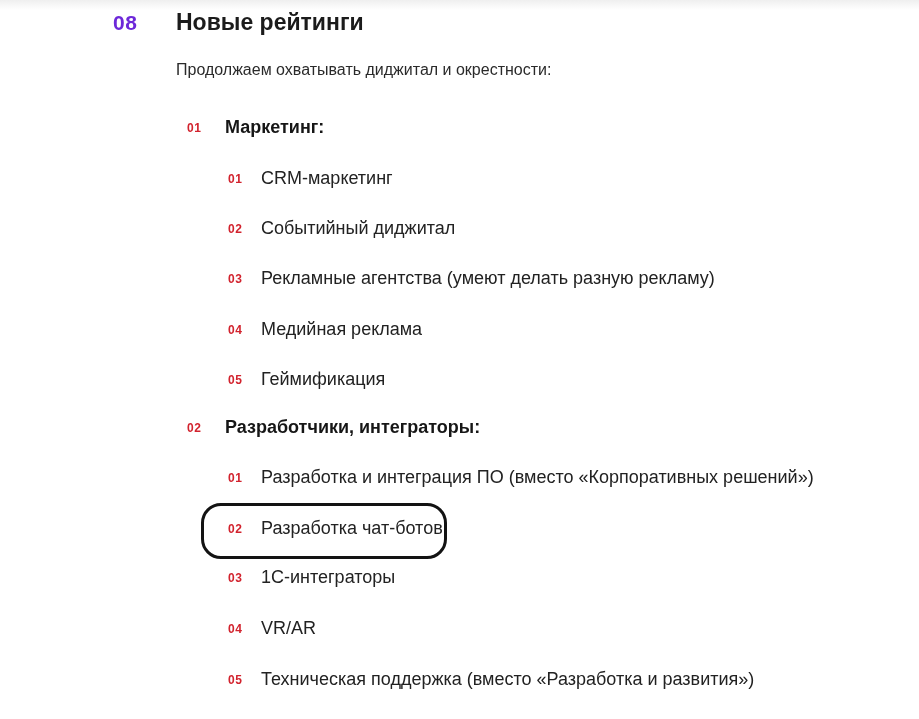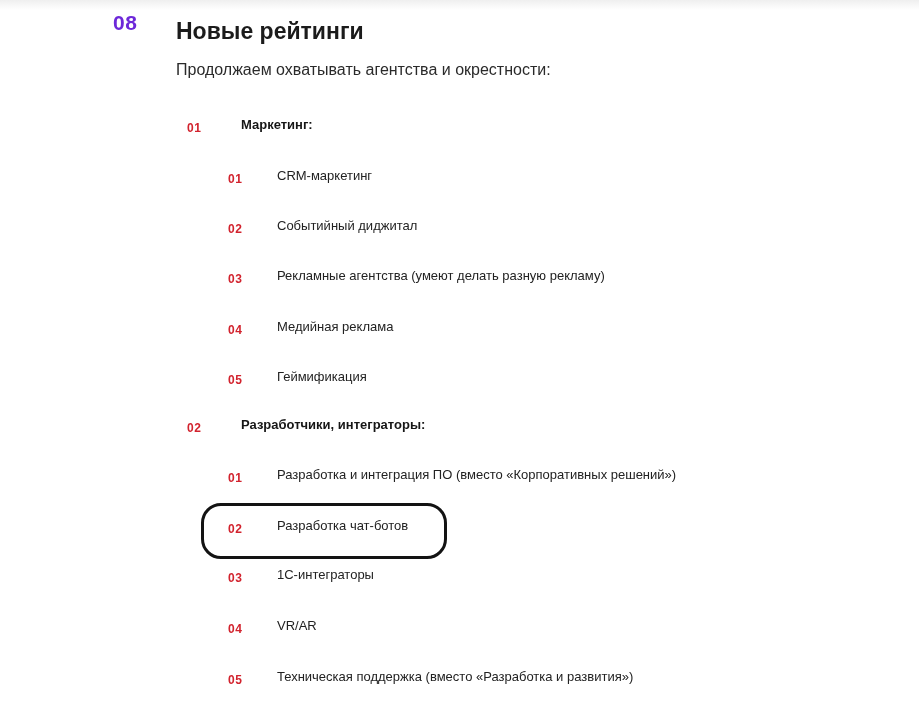--- a/index.html
+++ b/index.html
@@ -24,44 +24,42 @@
     left: 113px; top: 11px;
     font-size: 21px; font-weight: 700;
     color: #6d28d9;
     letter-spacing: 0.5px;
   }
   .doc-title {
     position: absolute;
     left: 176px; top: 9px;
     font-size: 23px; font-weight: 700;
     color: #1b1b1b;
-    margin-top: 9px;
   }
   .intro {
     position: absolute;
     left: 176px; top: 61px;
     font-size: 16px;
     color: #2a2a2a;
   }
   .row { position: absolute; left: 12px; top: 0; width: 919px; height: 24px; text-align: center; }
   .num {
     position: absolute;
     top: 4px;
     font-size: 12px; font-weight: 700;
     color: #d2232e;
     letter-spacing: 0.5px;
   }
   .label {
     position: absolute;
     top: 0;
-    font-size: 13px;
+    font-size: 18px;
     line-height: 1.2;
     color: #222222;
     white-space: nowrap;
-    margin-left: 16px;
   }
   .section-row .num { left: 175px; }
   .section-row .label { left: 213px; font-weight: 700; color: #161616; }
   .item-row .num { left: 216px; }
   .item-row .label { left: 249px; font-weight: 400; }
   .highlight-ring {
     position: absolute;
     left: 201px; top: 503px;
     width: 246px; height: 56px;
     border: 3px solid #131313;
@@ -75,21 +73,21 @@
 
 <div class="page">
 
   <div class="top-divider"></div>
 
   <div class="doc-header">
     <span class="doc-number">08</span>
     <span class="doc-title">Новые рейтинги</span>
   </div>
 
-  <div class="intro">Продолжаем охватывать агентства и окрестности:</div>
+  <div class="intro">Продолжаем охватывать диджитал и окрестности:</div>
 
   <div class="row section-row" style="top:117px">
     <span class="num">01</span>
     <span class="label">Маркетинг:</span>
   </div>
 
   <div class="row item-row" style="top:168px">
     <span class="num">01</span>
     <span class="label">CRM-маркетинг</span>
   </div>

